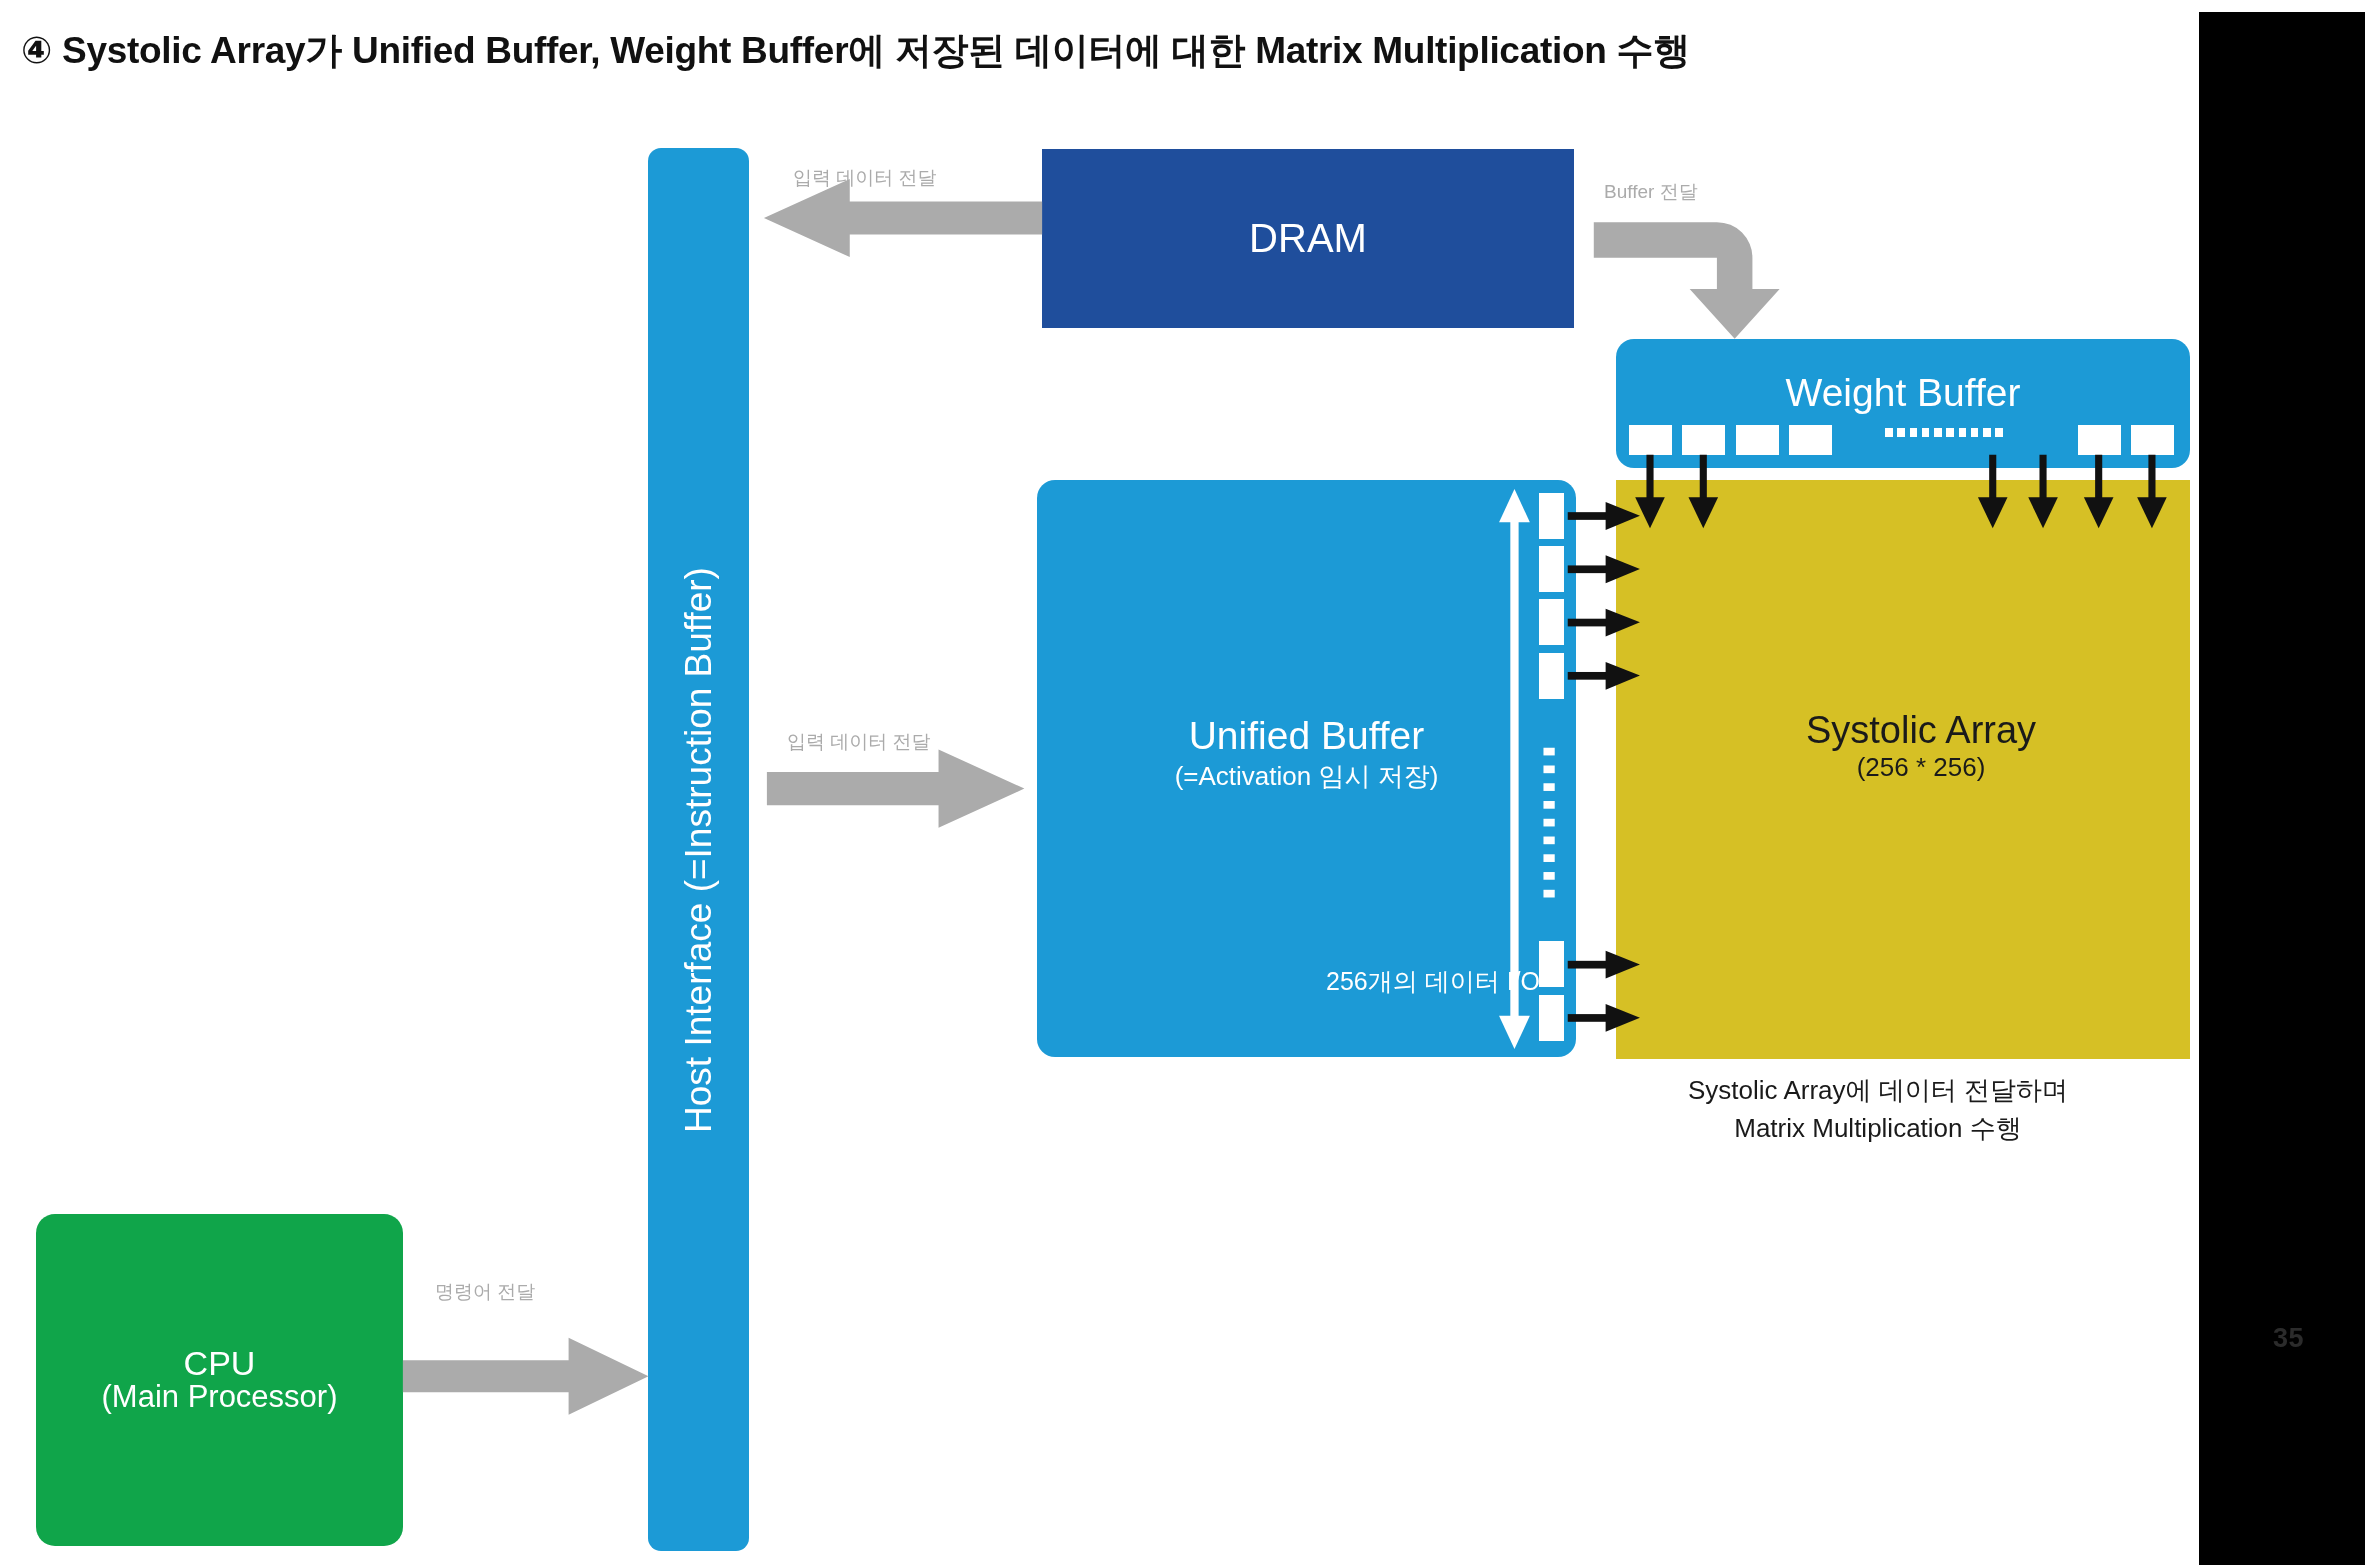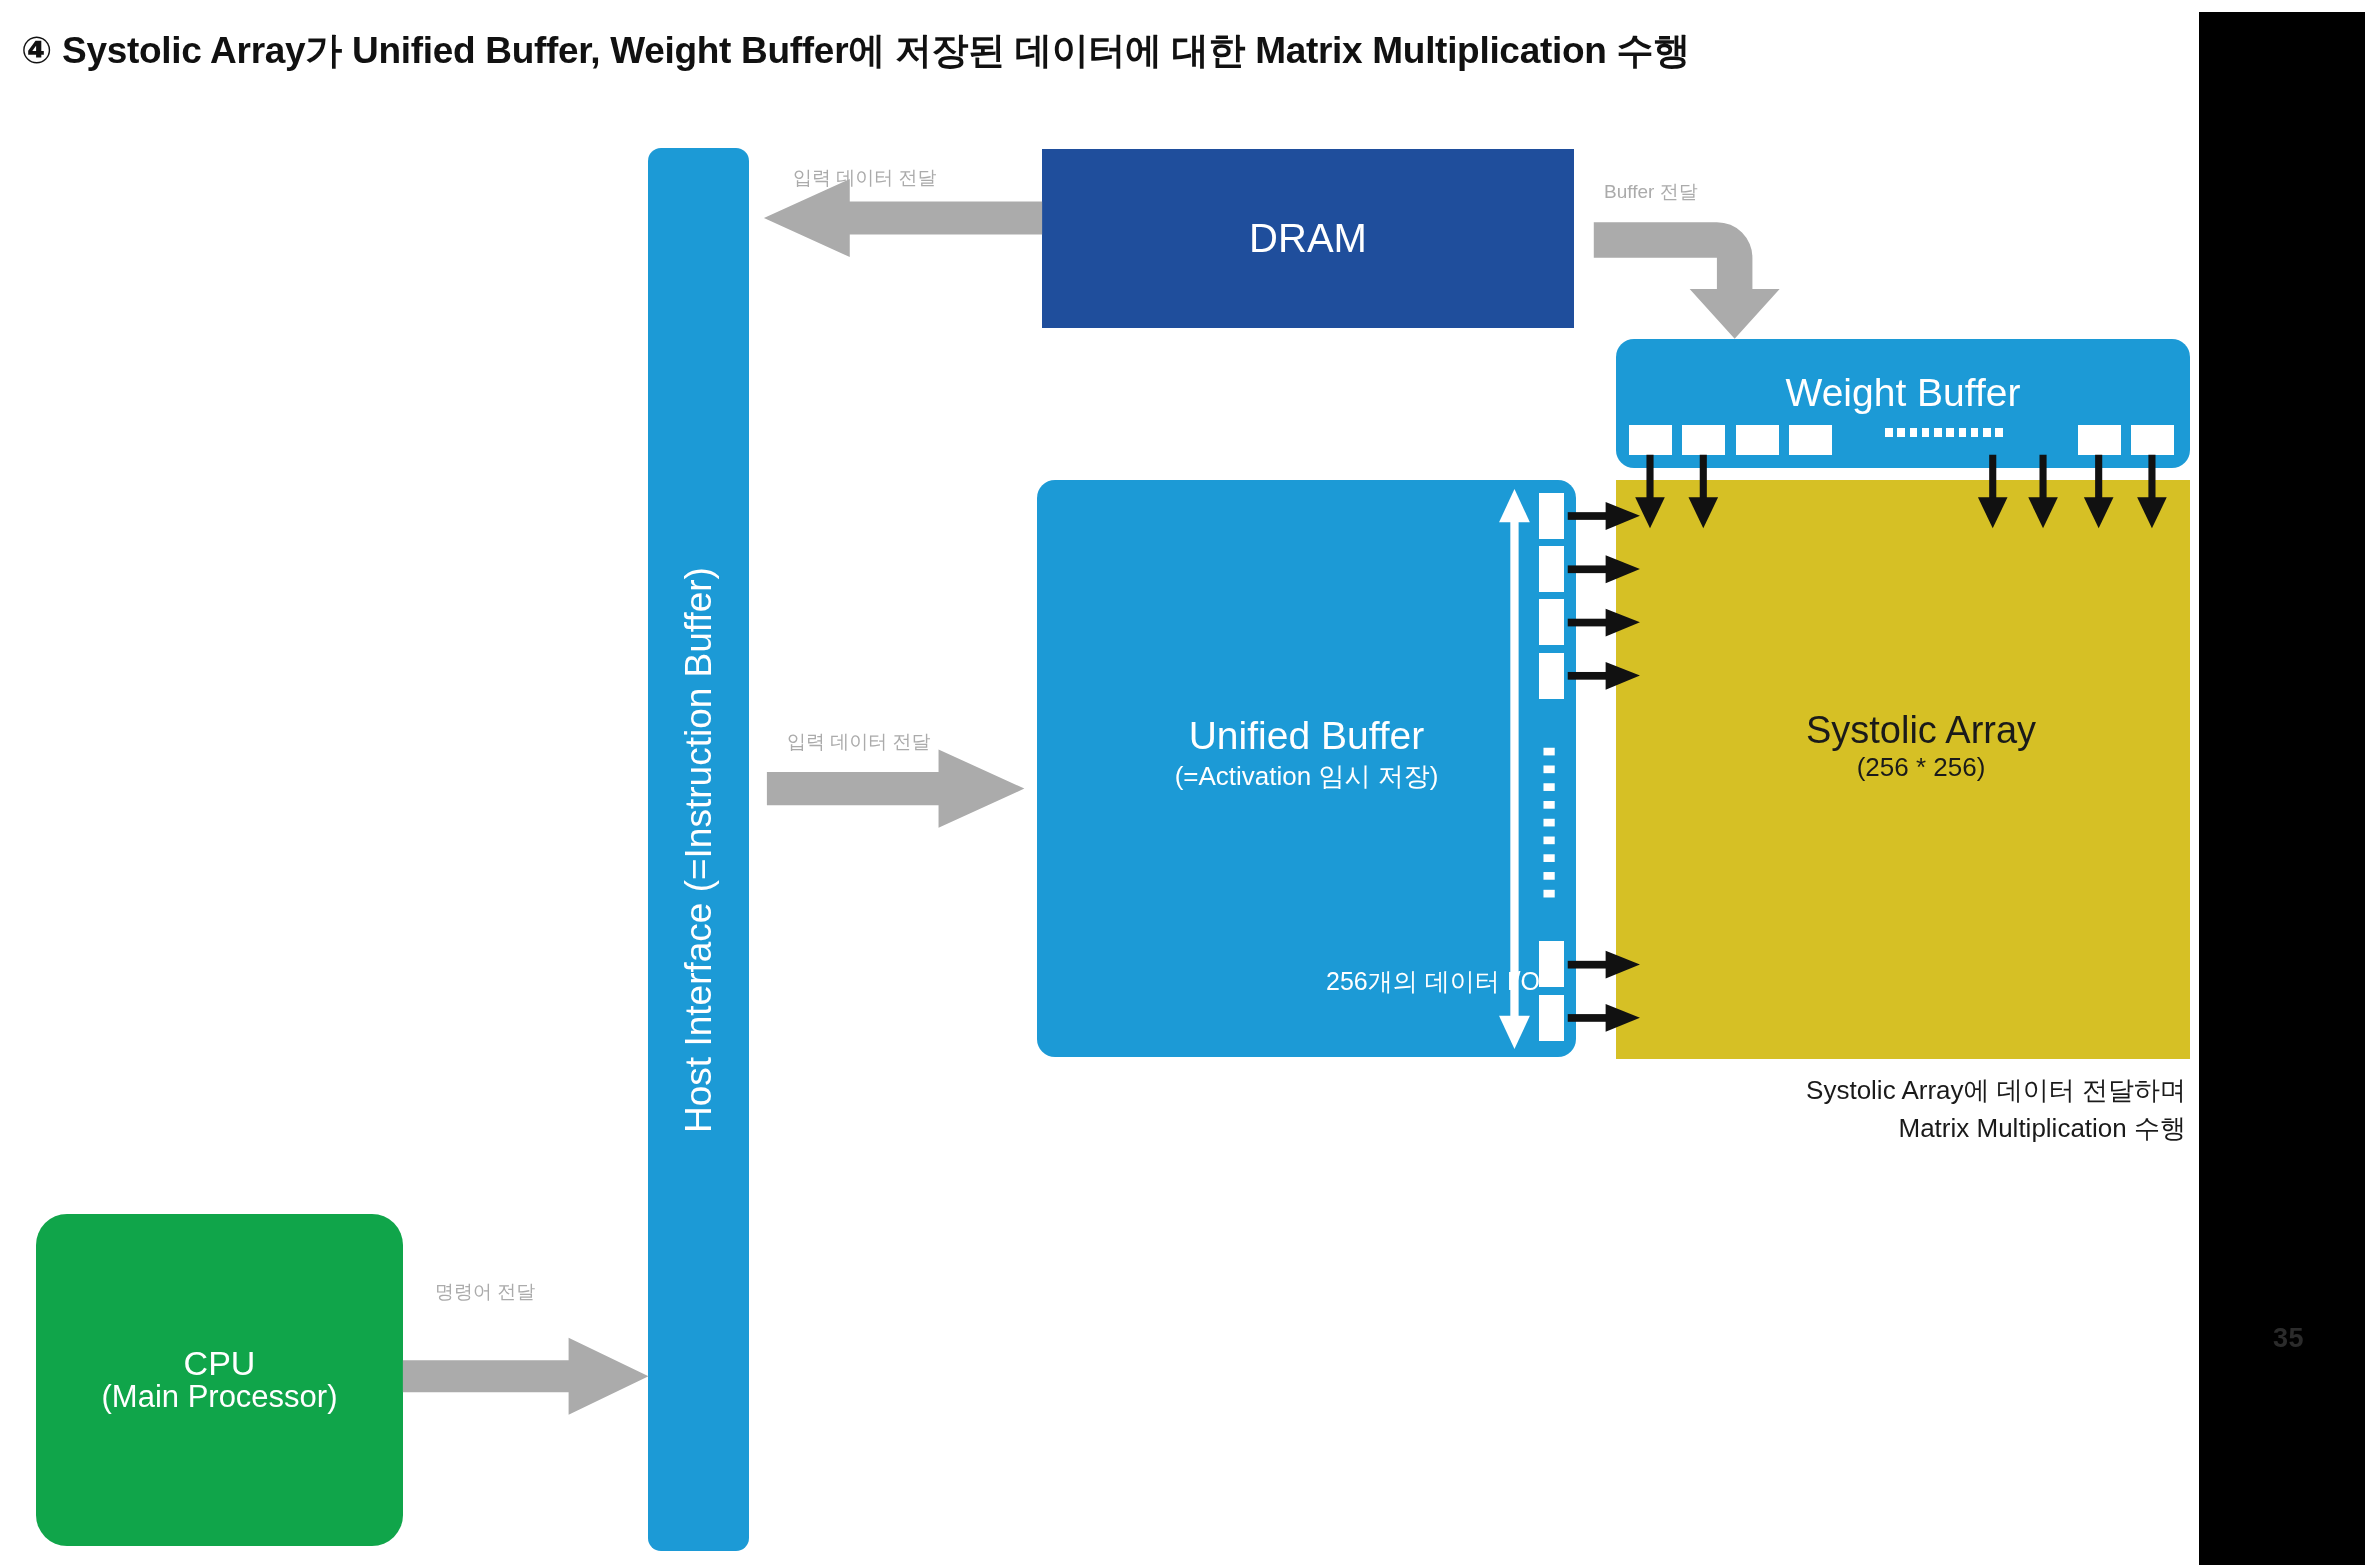--- a/index.html
+++ b/index.html
@@ -80,27 +80,27 @@
   
   .sa{
     left:1616px;top:468px;width:574px;height:579px;background:#D6C025;
   }
   .sa-title{position:absolute;left:1616px;top:699px;width:610px;text-align:center;}
   .sa-title .t1{color:#1a1a1a;font-size:38px;font-weight:400;line-height:1.05;}
   .sa-title .t2{color:#1a1a1a;font-size:26px;font-weight:400;margin-top:1.2px;}
 
   .sa-caption{
     position:absolute;left:1570px;top:1060px;width:616px;
-    color:#1a1a1a;font-size:26px;line-height:1.45;text-align:right;font-weight:400;
+    color:#1a1a1a;font-size:26px;line-height:1.45;text-align:center;font-weight:400;
   }
 
   
   .cpu{
     left:36px;top:1202px;width:367px;height:332px;
-    background:#10A54A;border-radius:31px;
+    background:#10A54A;border-radius:19px;
   }
   .cpu .t1{font-size:34px;}
   .cpu .t2{font-size:31px;margin-top:0;text-align:right;}
 
   
   .glabel{position:absolute;color:#ABABAB;font-size:19px;font-weight:400;white-space:nowrap;}
 
   svg.ov{position:absolute;left:0;top:0;width:2366px;height:1565px;pointer-events:none;}
 </style>
 </head>

